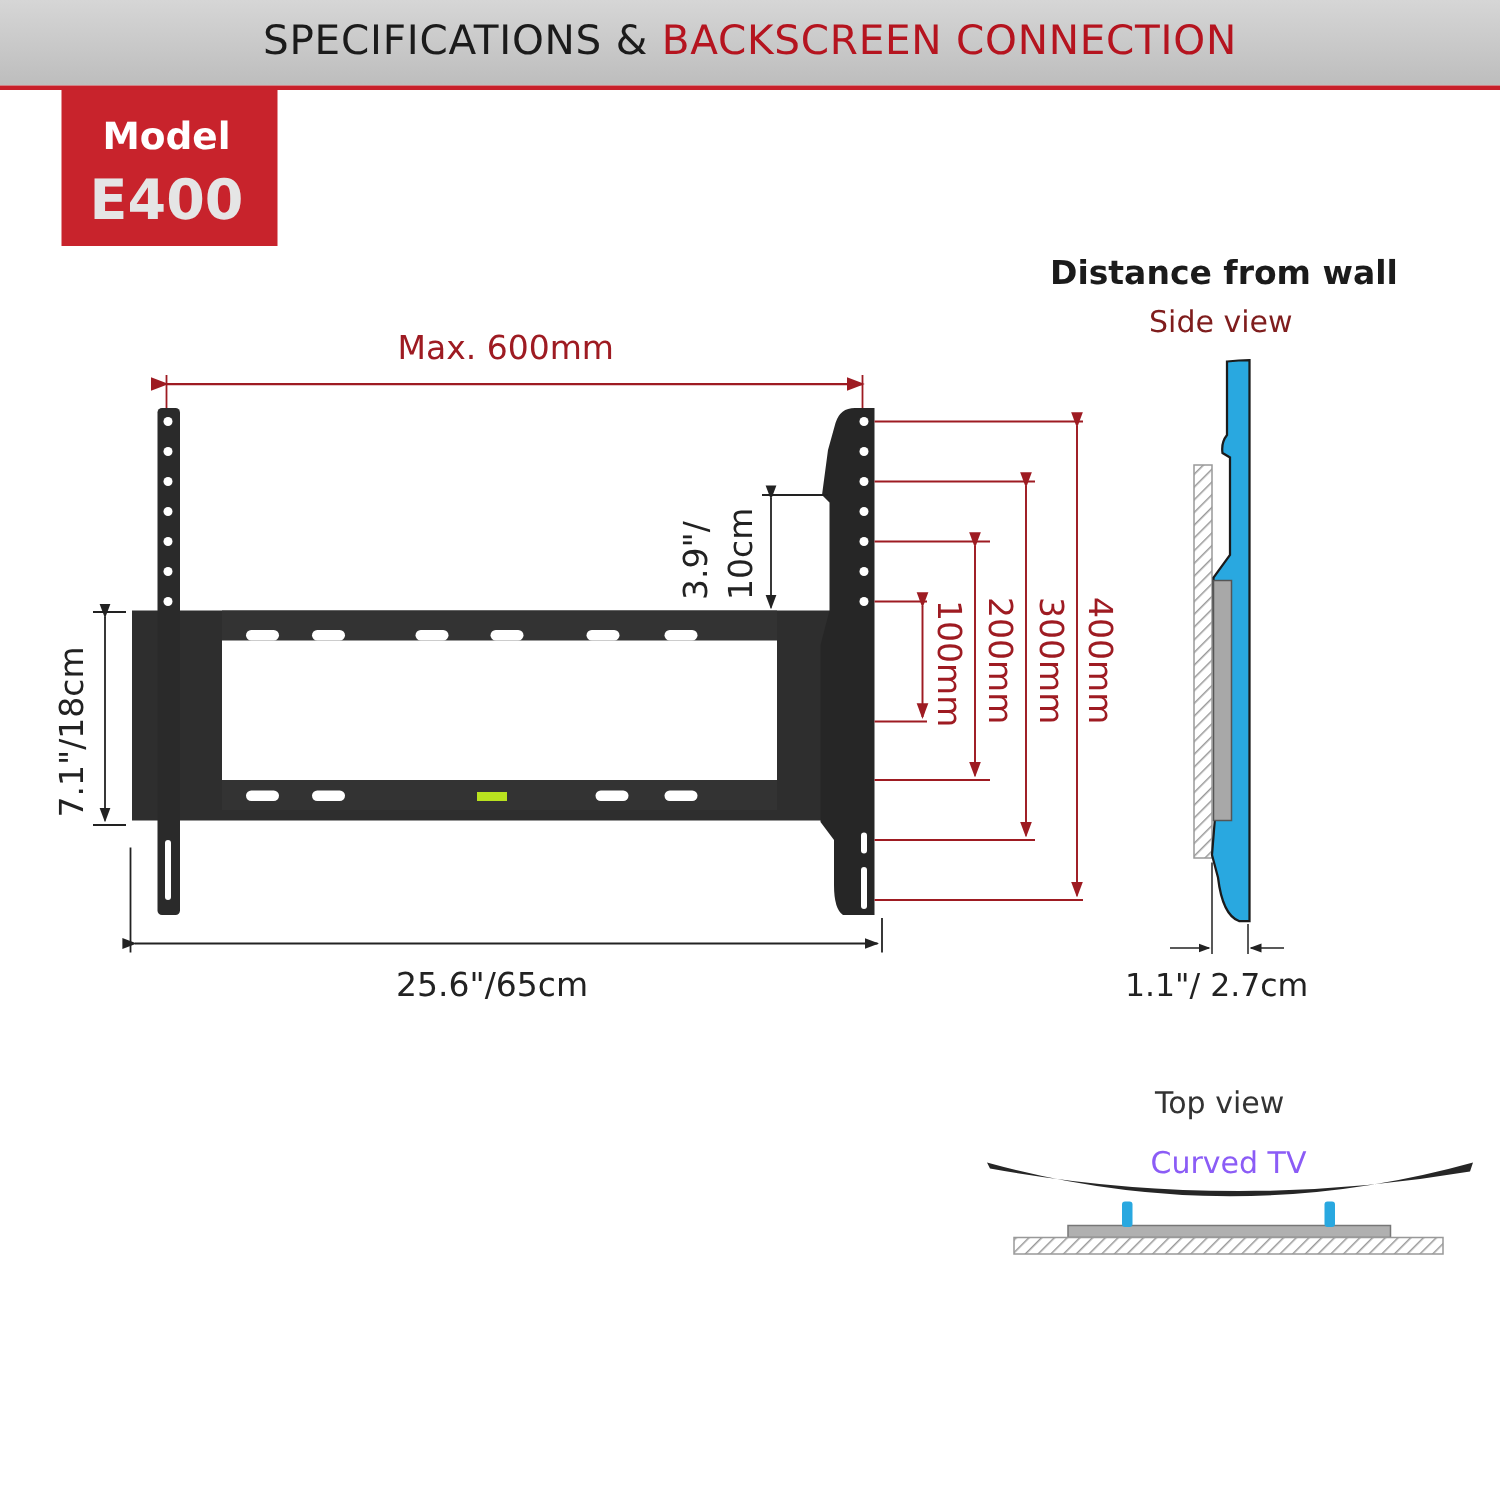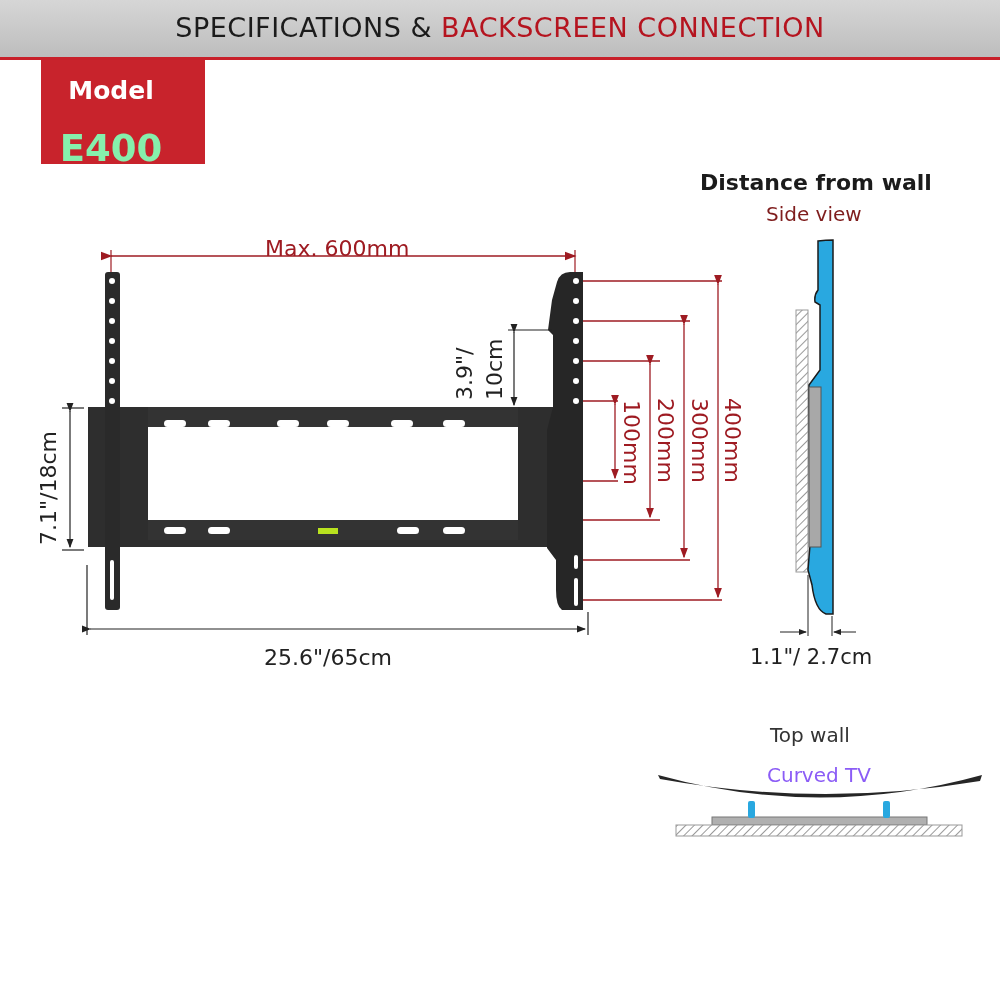--- a/index.html
+++ b/index.html
@@ -4,25 +4,25 @@
 <style>
   html, body { margin:0; padding:0; }
   body { width:1000px; height:1000px; background:#ffffff; position:relative; overflow:hidden;
          font-family:"DejaVu Sans", sans-serif; }
   .header { position:absolute; left:0; top:0; width:1000px; height:57px;
             background:linear-gradient(#d6d6d6,#bdbdbd); border-bottom:3px solid #c8202a; }
   .header-title { position:absolute; left:0; top:12px; width:1000px; text-align:center;
                   font-family:"DejaVu Sans", sans-serif; font-weight:normal; font-size:27px;
                   letter-spacing:0.5px; color:#1b1b1b; }
   .header-title .red { color:#b5141f; }
-  .badge { position:absolute; left:41px; top:60px; width:164px; height:104px; background:#c8232c; }
+  .badge { position:absolute; left:41px; top:60px; width:144px; height:104px; background:#c8232c; }
   .badge-line1 { position:absolute; left:0; top:16px; width:140px; text-align:center; color:#fff;
                  font-weight:bold; font-size:25px; }
-  .badge-line2 { position:absolute; left:0; top:52px; width:140px; text-align:center; color:#86efac;
-                 font-weight:bold; font-size:37px;margin-top:15px; }
+  .badge-line2 { position:absolute; left:0; top:52px; width:140px; text-align:center; color:#e5e5e5;
+                 font-weight:bold; font-size:37px; }
   .label { position:absolute; font-family:"DejaVu Sans", sans-serif; white-space:nowrap; }
   .dim-red { color:#9e1b22; font-size:22px; }
   .dim-dark { color:#222; font-size:22px; }
   .rot { transform-origin:left top; transform:rotate(90deg); }
   .rotl { transform-origin:left top; transform:rotate(-90deg); }
   svg { position:absolute; left:0; top:0; }
 </style>
 </head>
 <body>
 
@@ -133,31 +133,31 @@
   <line x1="780" y1="632" x2="806" y2="632" stroke="#222" stroke-width="1" marker-end="url(#arK)"></line>
   <line x1="856" y1="632" x2="834" y2="632" stroke="#222" stroke-width="1" marker-end="url(#arK)"></line>
 
   <path d="M658,775 Q820,820 982,775 L980,781 Q820,808 660,779 Z" fill="#262626"></path>
   <rect x="712" y="817" width="215" height="8" fill="#b0b0b0" stroke="#777" stroke-width="1"></rect>
   <rect x="676" y="825" width="286" height="11" fill="url(#hatch)" stroke="#999" stroke-width="1"></rect>
   <rect x="748" y="801" width="7" height="17" rx="2" fill="#29a8e0"></rect>
   <rect x="883" y="801" width="7" height="17" rx="2" fill="#29a8e0"></rect>
 </svg>
 
-<div class="label dim-red" style="left:265px; top:236px;">Max. 600mm</div>
+<div class="label dim-red" style="left:265px; top:220px;">Max. 600mm</div>
 
 <div class="label dim-dark rotl" style="left:452px; top:400px;">3.9"/</div>
 <div class="label dim-dark rotl" style="left:482px; top:400px;">10cm</div>
 
 <div class="label dim-dark rotl" style="left:36px; top:545px;">7.1"/18cm</div>
 <div class="label dim-dark" style="left:264px; top:645px;">25.6"/65cm</div>
 
 <div class="label dim-red rot" style="left:644px; top:400px;">100mm</div>
 <div class="label dim-red rot" style="left:678px; top:398px;">200mm</div>
 <div class="label dim-red rot" style="left:712px; top:398px;">300mm</div>
 <div class="label dim-red rot" style="left:745px; top:398px;">400mm</div>
 
 <div class="label" style="left:700px; top:170px; font-weight:bold; font-size:22px; color:#1b1b1b;text-align:right;">Distance from wall</div>
 <div class="label" style="left:766px; top:202px; font-size:20px; color:#7f1d1d;">Side view</div>
 <div class="label" style="left:750px; top:645px; font-size:21px; color:#222;">1.1"/ 2.7cm</div>
 
-<div class="label" style="left:770px; top:723px; font-size:20px; color:#333;">Top wall</div>
+<div class="label" style="left:770px; top:723px; font-size:20px; color:#333;">Top view</div>
 <div class="label" style="left:767px; top:763px; font-size:20px; color:#8b5cf6;">Curved TV</div>
 
 </body></html>

